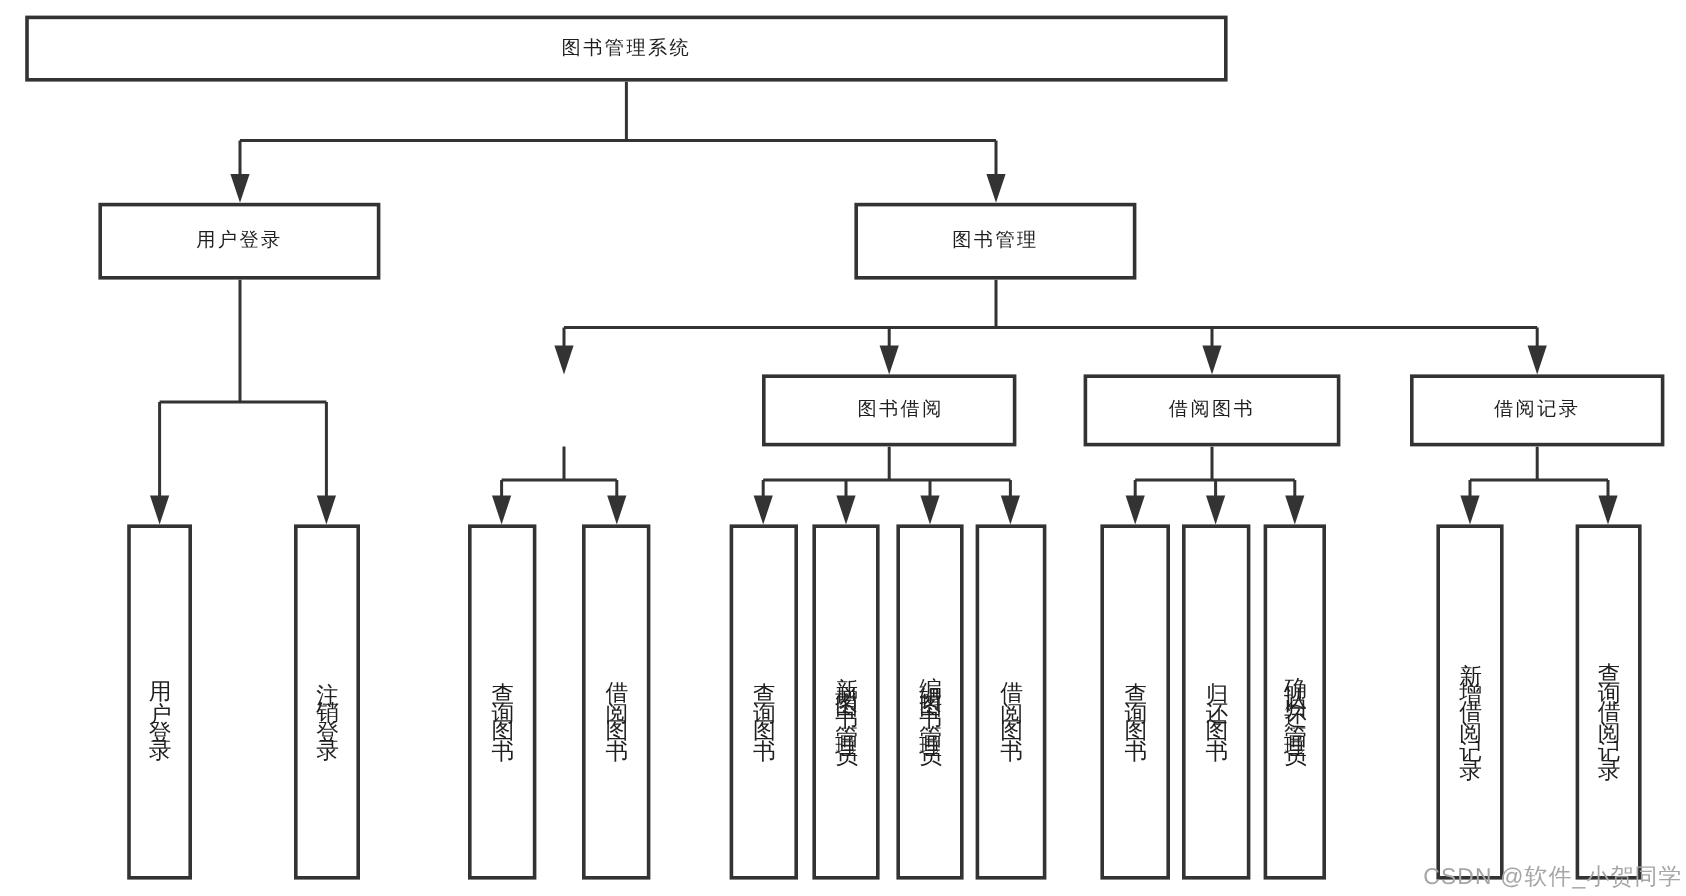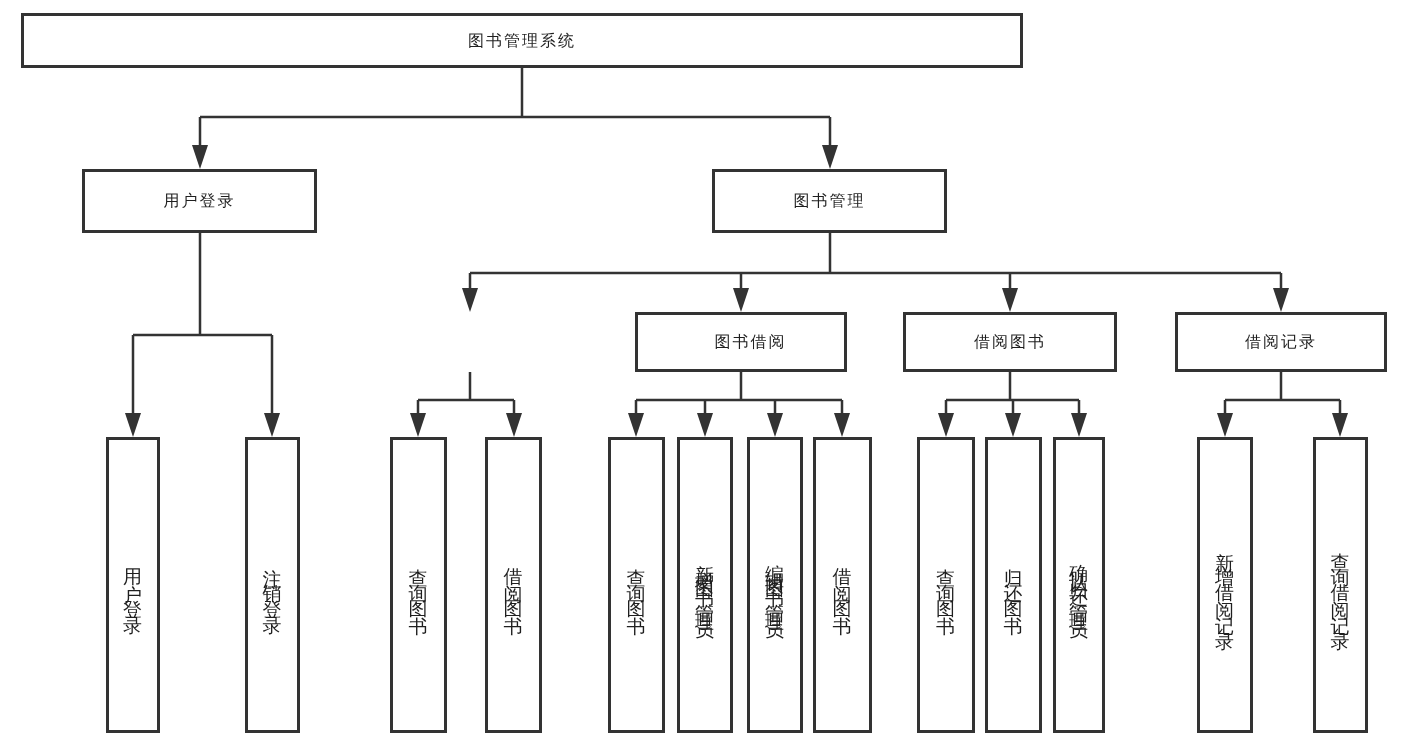--- a/index.html
+++ b/index.html
@@ -159,14 +159,15 @@
     <span>确认归还（管理员）</span>
   </div>
 
   <div class="node leaf" style="left:1197px; top:437px; width:56px; height:296px;">
     <span>新增借阅记录</span>
   </div>
   <div class="node leaf" style="left:1313px; top:437px; width:55px; height:296px;">
     <span>查询借阅记录</span>
   </div>
 
+  <div class="watermark">CSDN @软件_小贺同学</div>
 
 </div>
 
 </body></html>

